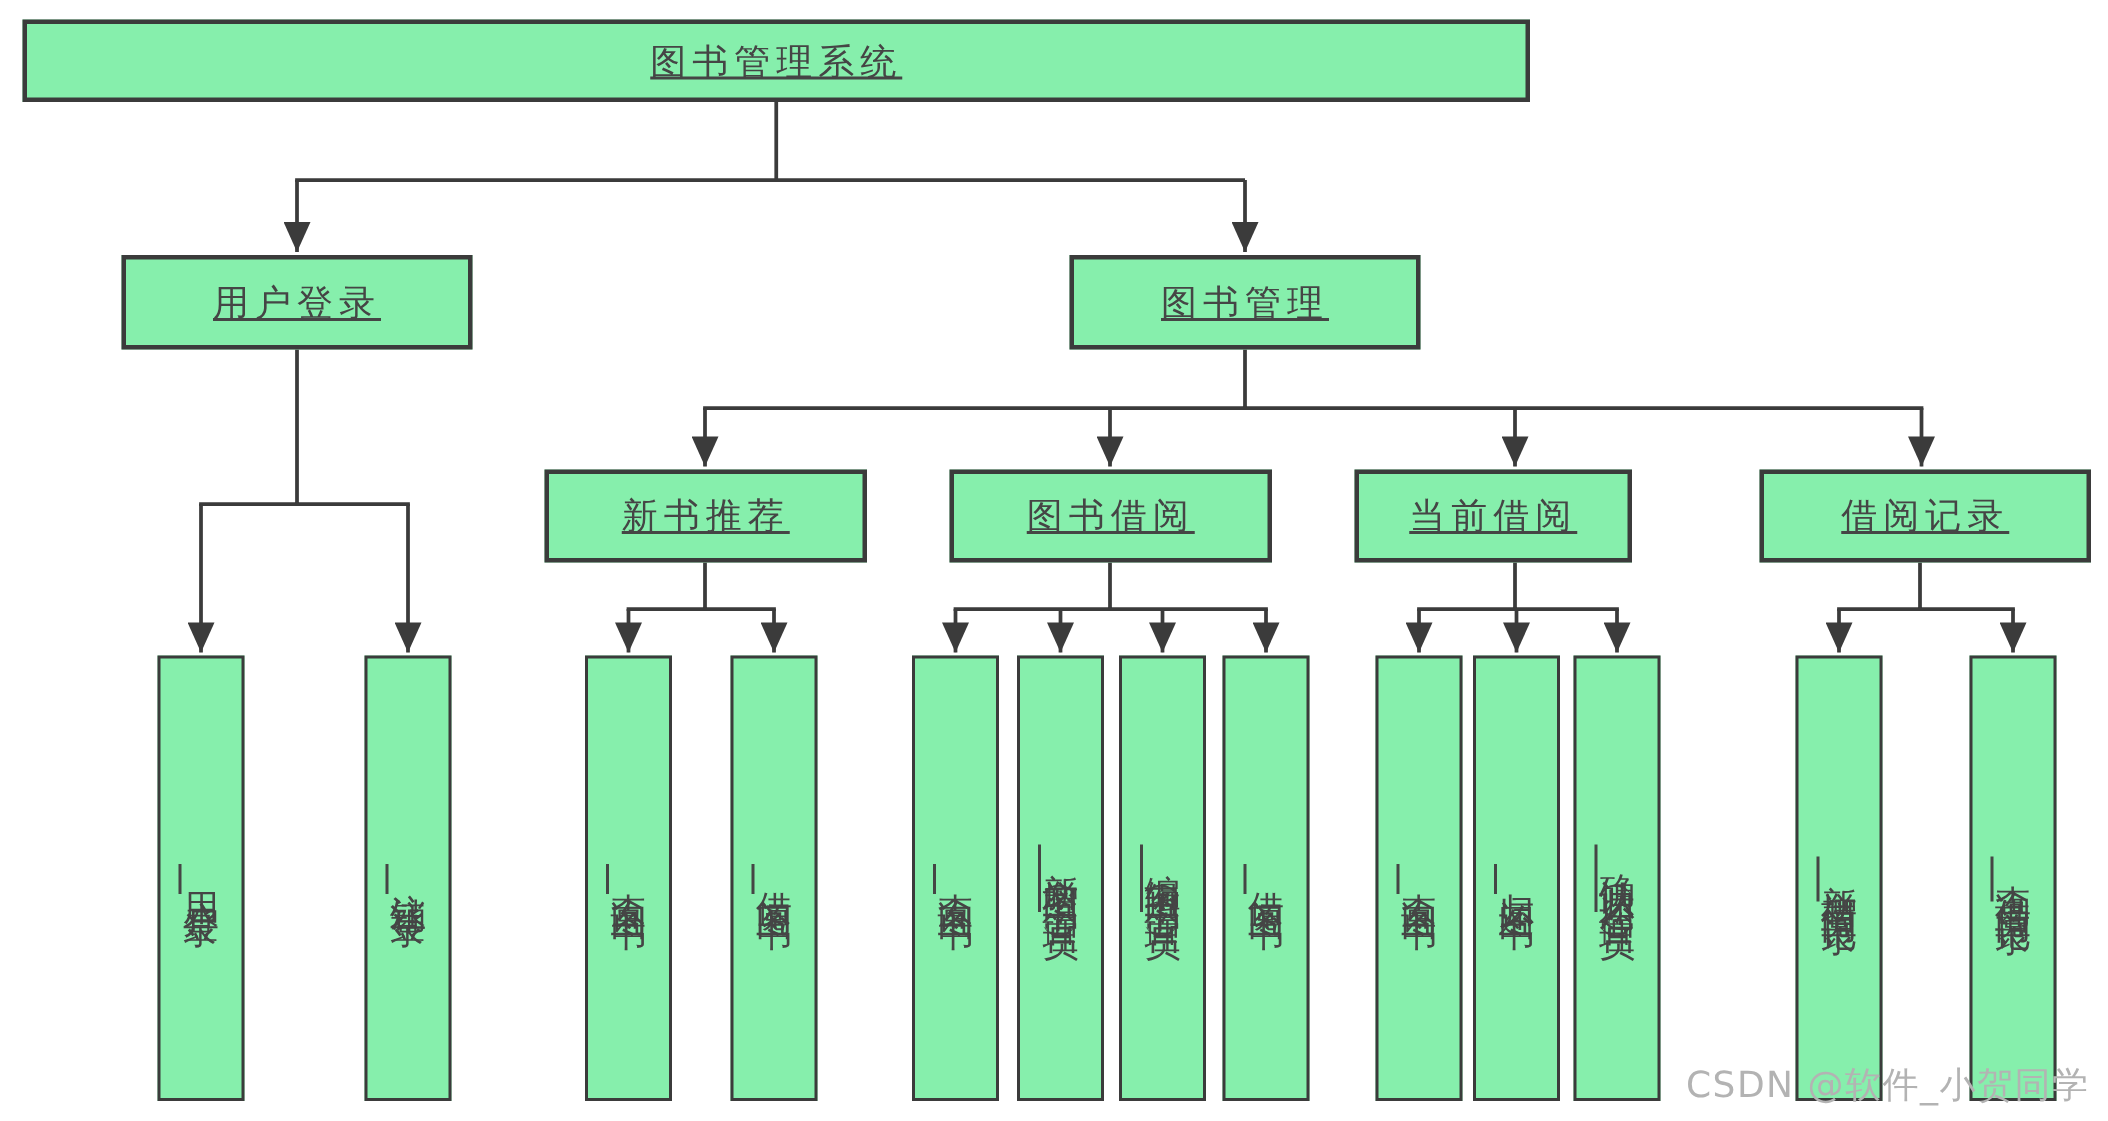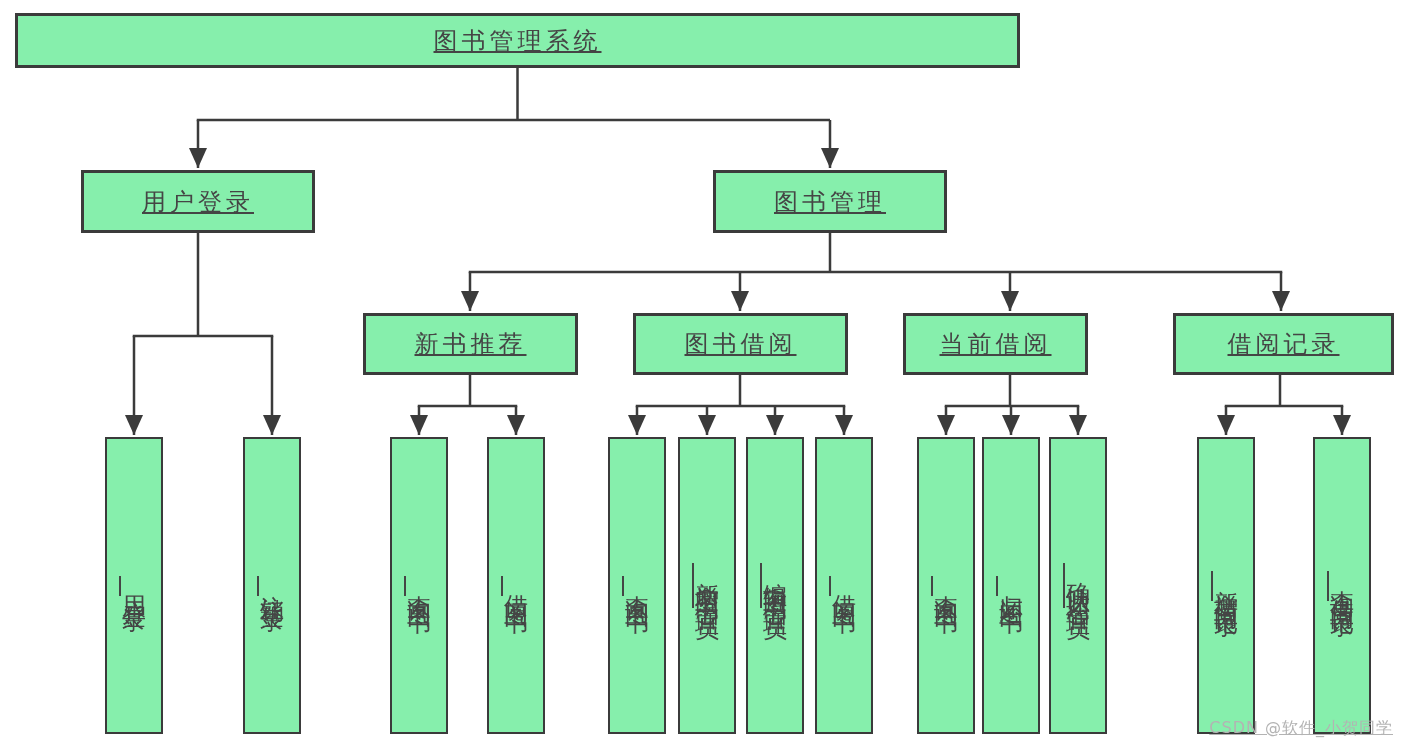--- a/index.html
+++ b/index.html
@@ -48,26 +48,25 @@
     writing-mode: vertical-rl;
     text-orientation: mixed;
     font-size: 24px;
     letter-spacing: 5px;
     line-height: 1;
   }
   .watermark {
     position: absolute;
     right: 12px;
     bottom: 8px;
-    font-size: 16px;
+    font-size: 24px;
     color: var(--watermark);
     letter-spacing: 1px;
     z-index: 5;
     white-space: nowrap;
-    text-decoration: underline;
   }
 </style>
 </head>
 <body>
 
 <div class="canvas">
 
   <svg class="connectors" viewBox="0 0 1405 747">
     <defs>
       <marker id="arrow" viewBox="0 0 22 18" refX="21" refY="9" markerWidth="22" markerHeight="18" markerUnits="userSpaceOnUse" orient="auto">

